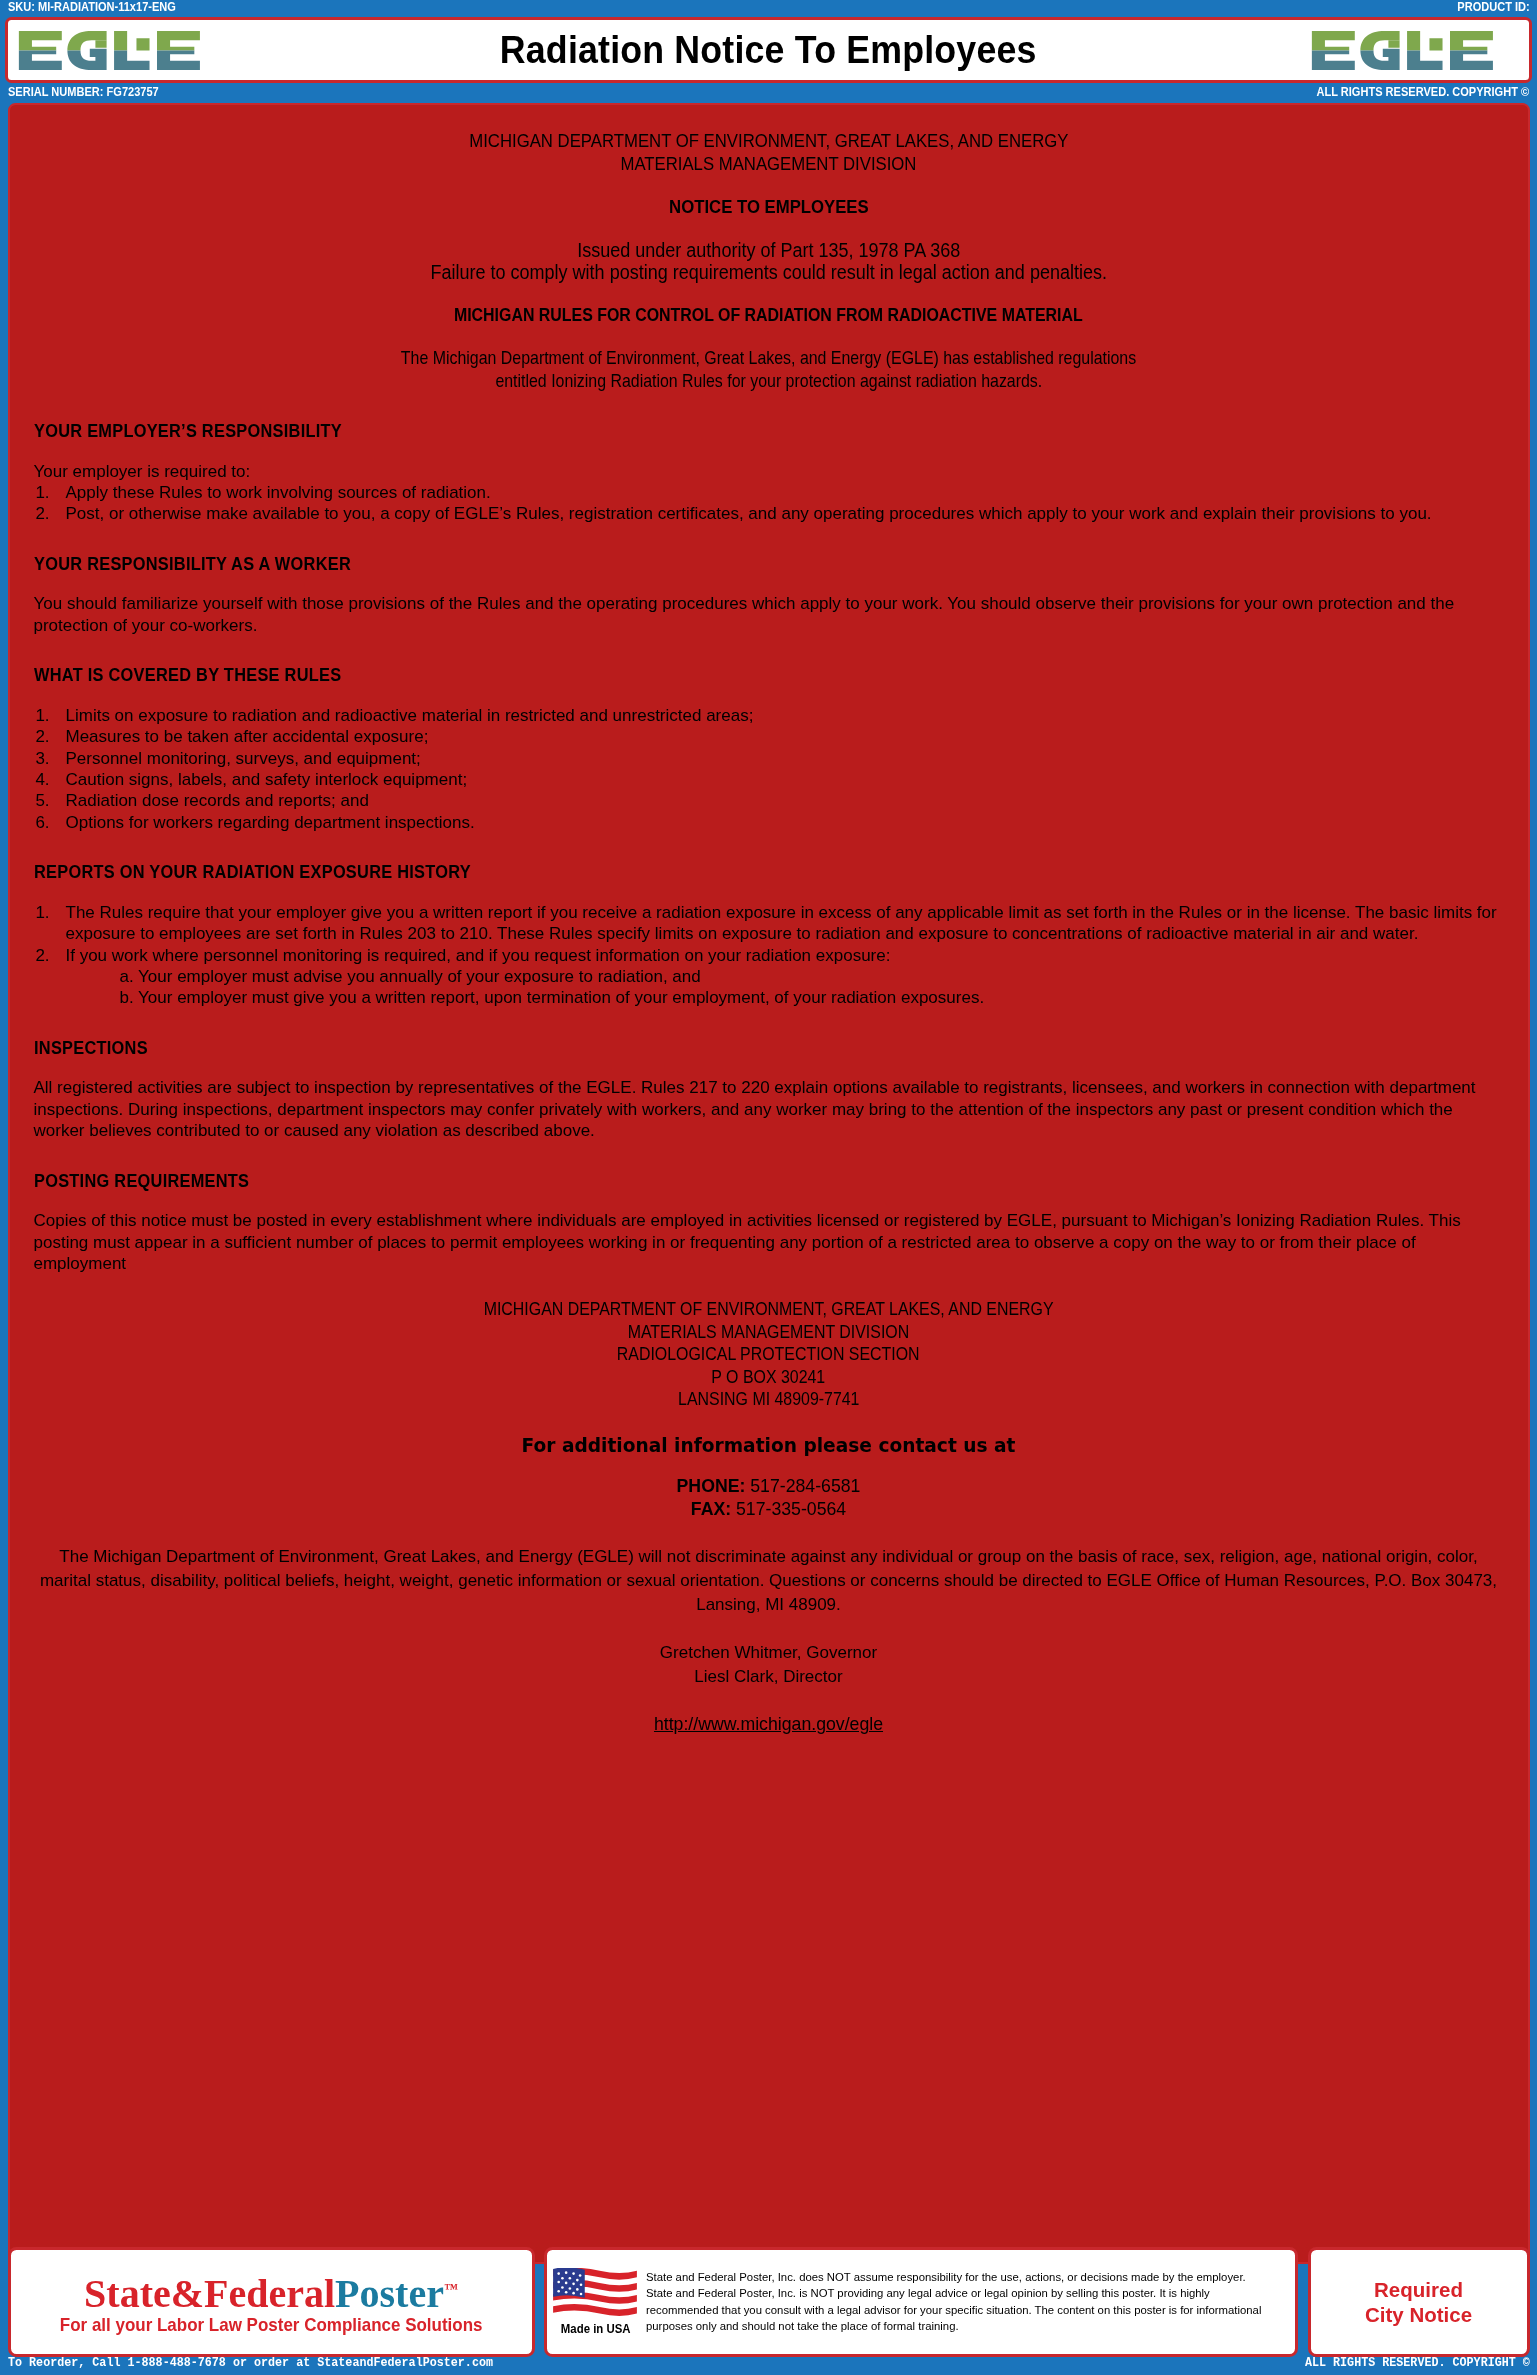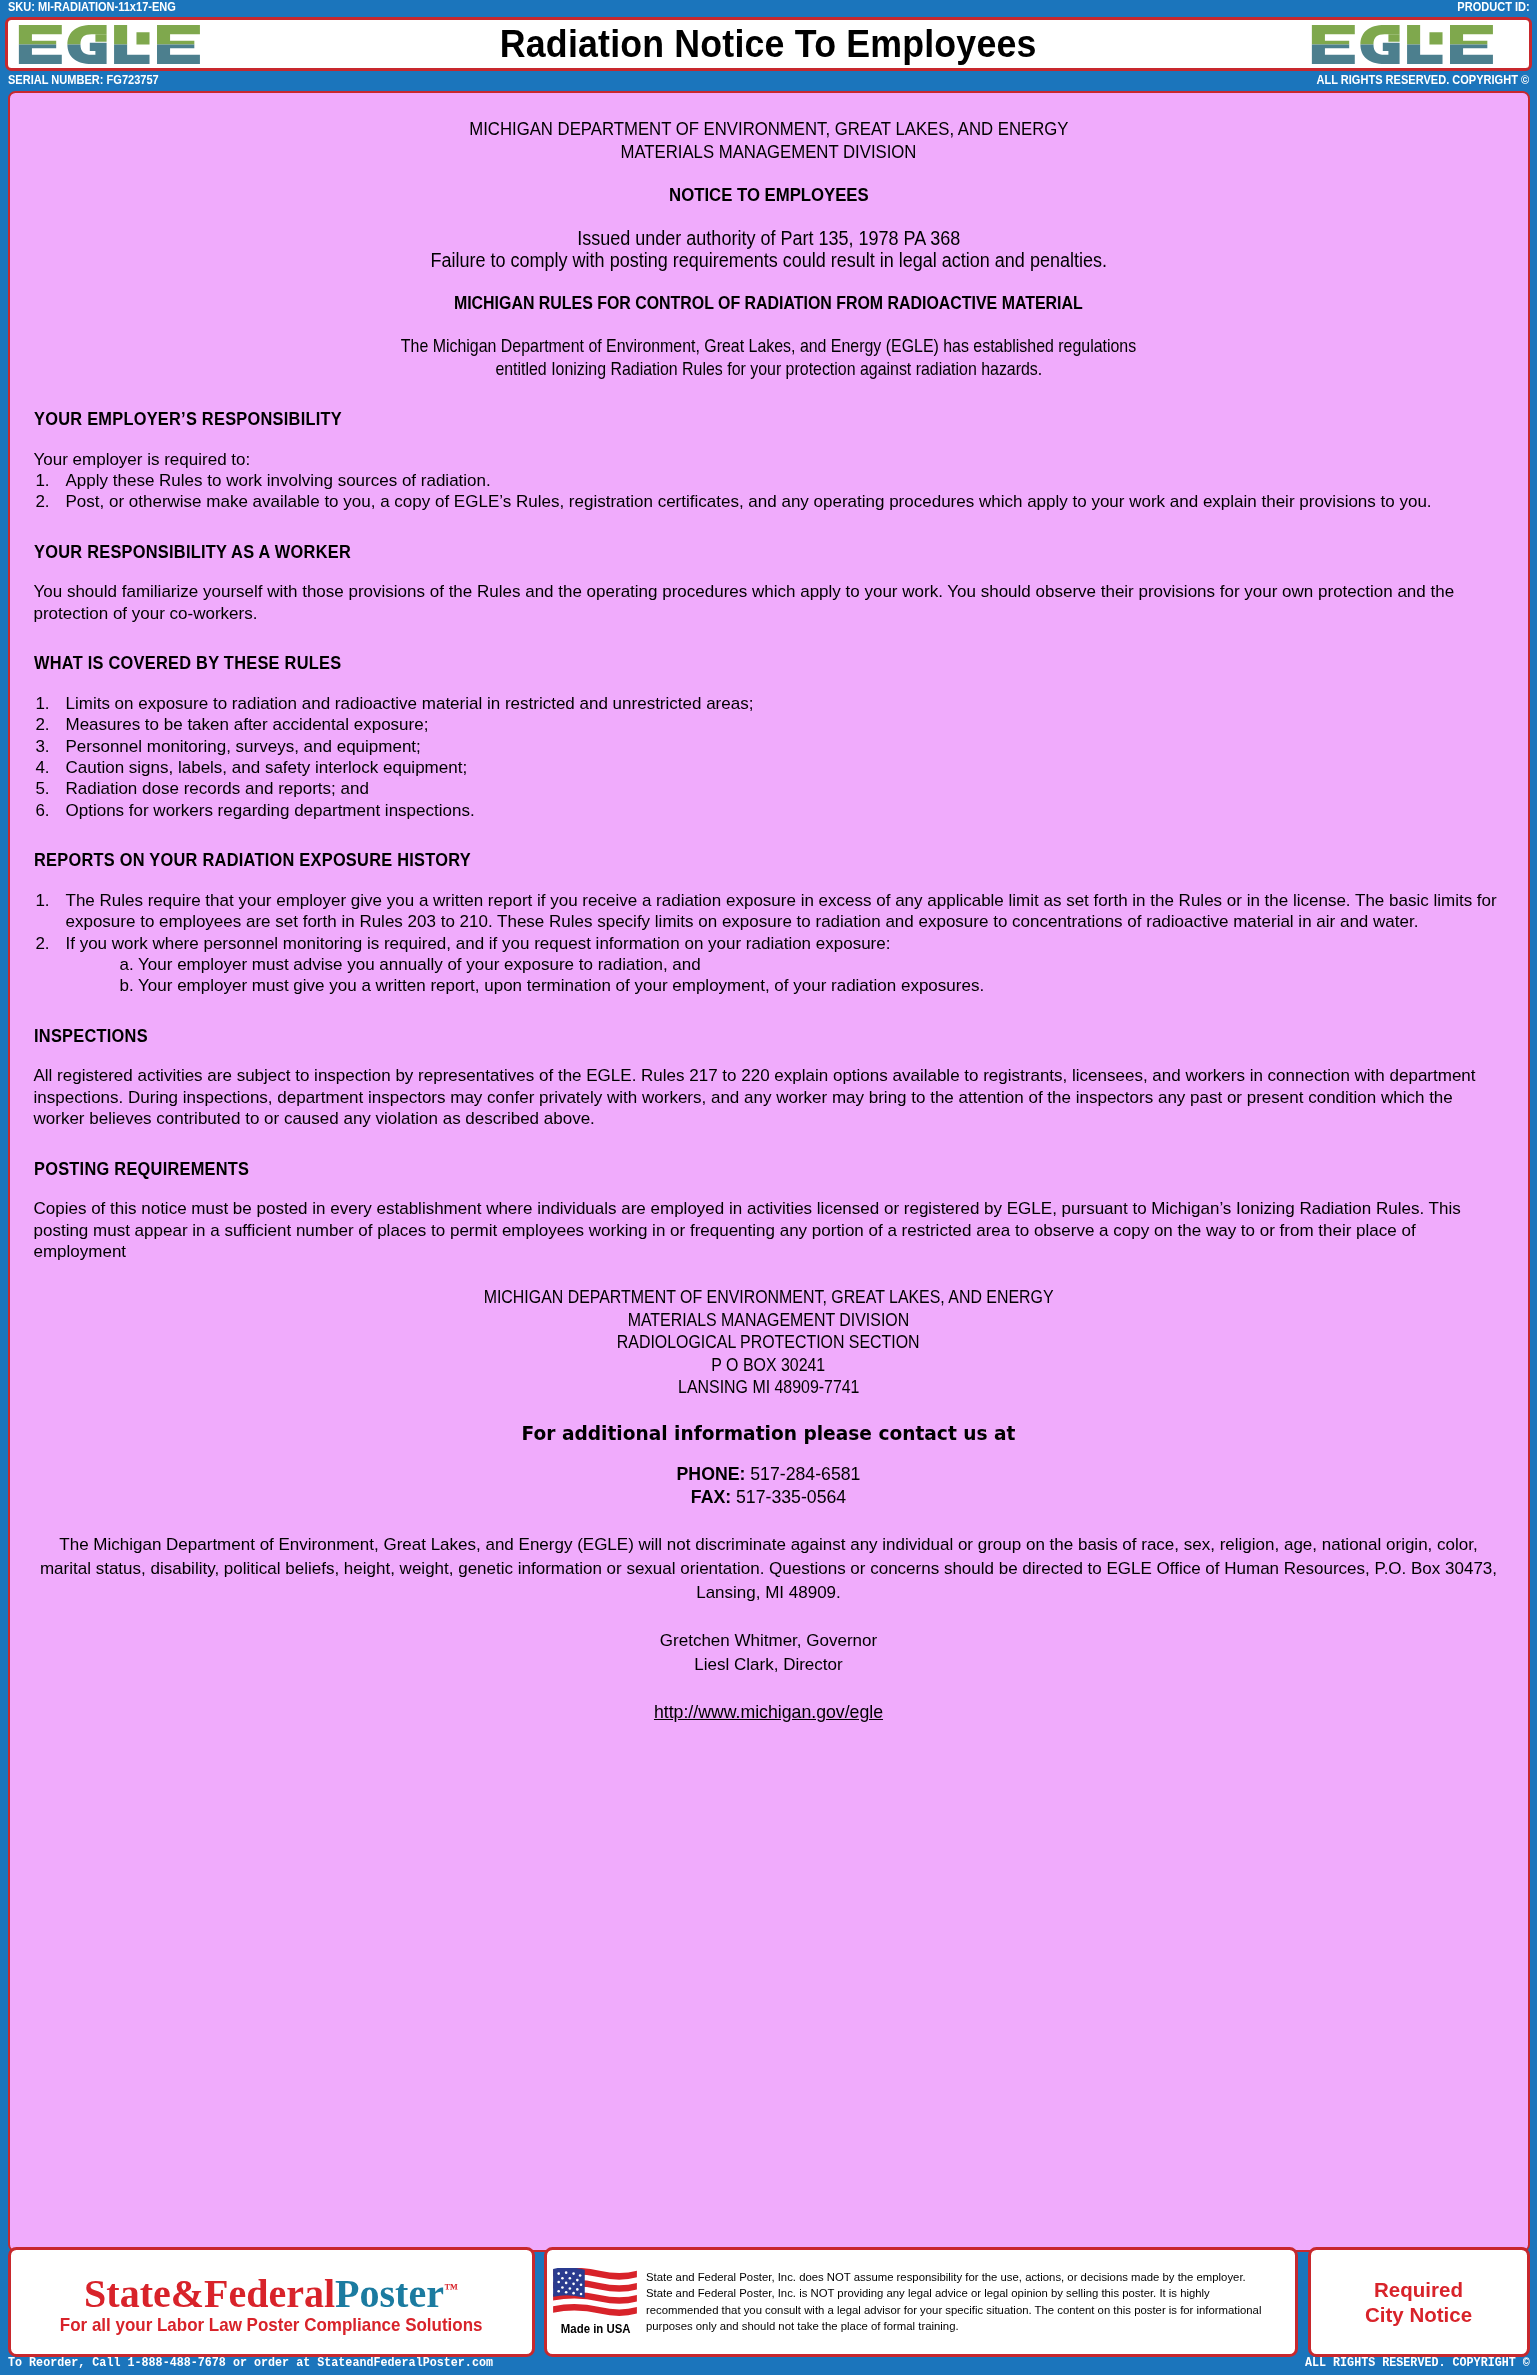--- a/index.html
+++ b/index.html
@@ -19,21 +19,21 @@
   }
   .topbar span{
     color:#ffffff;font-size:12px;font-weight:bold;line-height:13px;
     transform:scaleX(.92);transform-origin:left top;white-space:nowrap;
   }
   .topbar span.right{transform-origin:right top;}
 
   
   .headerband{
     margin:0 5px;background:#ffffff;border:3.7px solid #c8282d;border-radius:6.5px;
-    height:54px;display:flex;align-items:center;justify-content:space-between;
+    height:66px;display:flex;align-items:center;justify-content:space-between;
     box-sizing:border-box;padding:0 9.3px;overflow:hidden;
   }
   .logo{width:210px;height:43px;flex:0 0 auto;}
   .postertitle{
     flex:1 1 auto;text-align:center;color:#000;font-weight:bold;
     font-size:38px;line-height:41px;letter-spacing:0.2px;
     transform:scaleX(.94);white-space:nowrap;
   }
 
   
@@ -42,21 +42,21 @@
     padding:0 7.5px;box-sizing:border-box;border-radius:6px;
   }
   .serialbar span{
     color:#ffffff;font-size:12px;font-weight:bold;line-height:13px;
     transform:scaleX(.92);transform-origin:left center;white-space:nowrap;
   }
   .serialbar span.right{transform-origin:right center;}
 
   
   .body-card{
-    margin:1.9px 7.5px 0 7.5px;background:#f0abfc;border:2.8px solid #c8282d;border-radius:7.5px;
+    margin:1.9px 7.5px 0 7.5px;background:#b91c1c;border:2.8px solid #c8282d;border-radius:7.5px;
     box-sizing:border-box;height:2161px;padding:24px 24px 9.3px 24px;overflow:hidden;
     position:relative;
   }
   .cond{transform:scaleX(.90);transform-origin:left center;display:inline-block;white-space:nowrap;}
   .ctr{text-align:center;}
   .ctr .cond{transform-origin:center center;}
 
   .agency{font-size:18.6px;line-height:23px;color:#000;}
   .gap-18{height:17px;}
   .gap-22{height:20.5px;}

